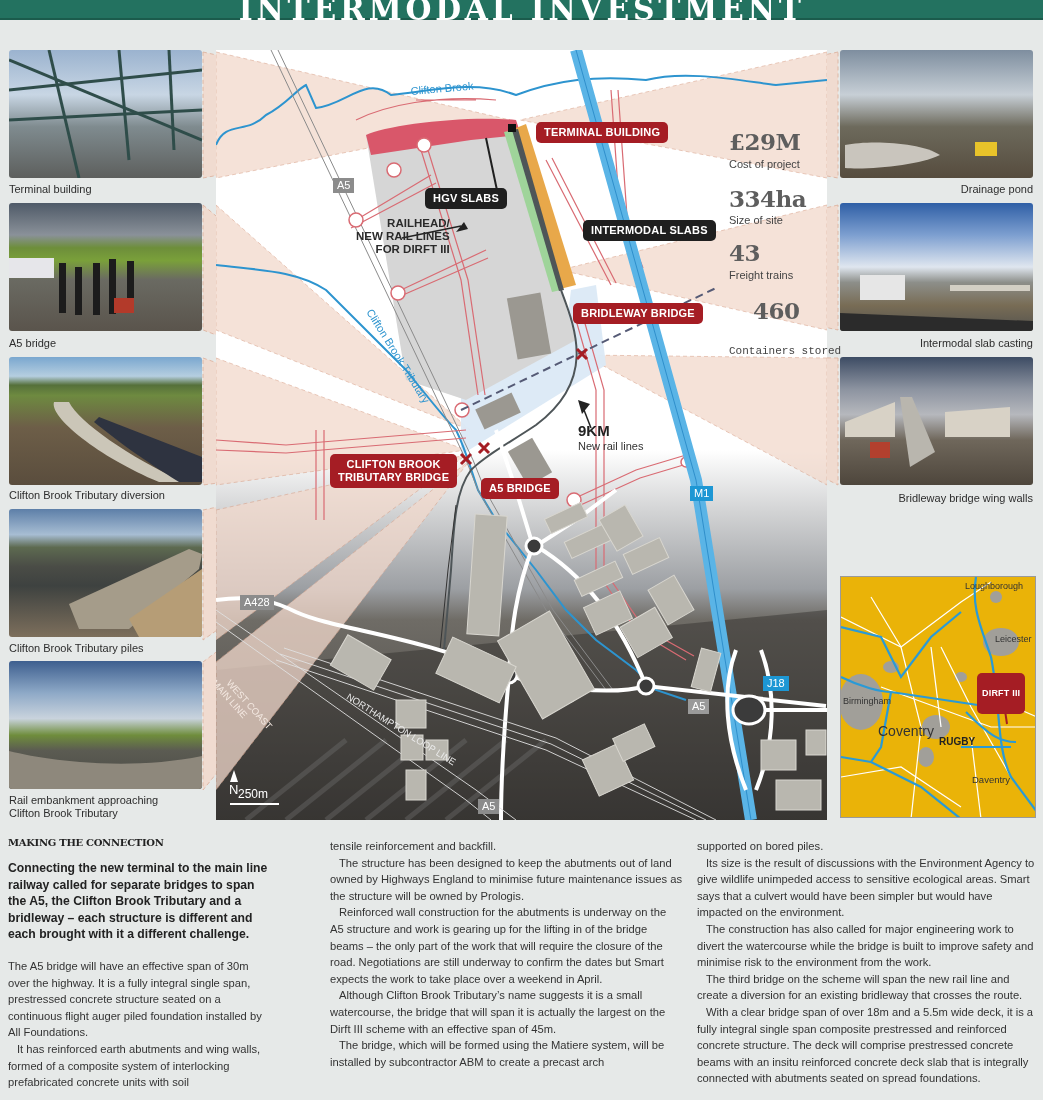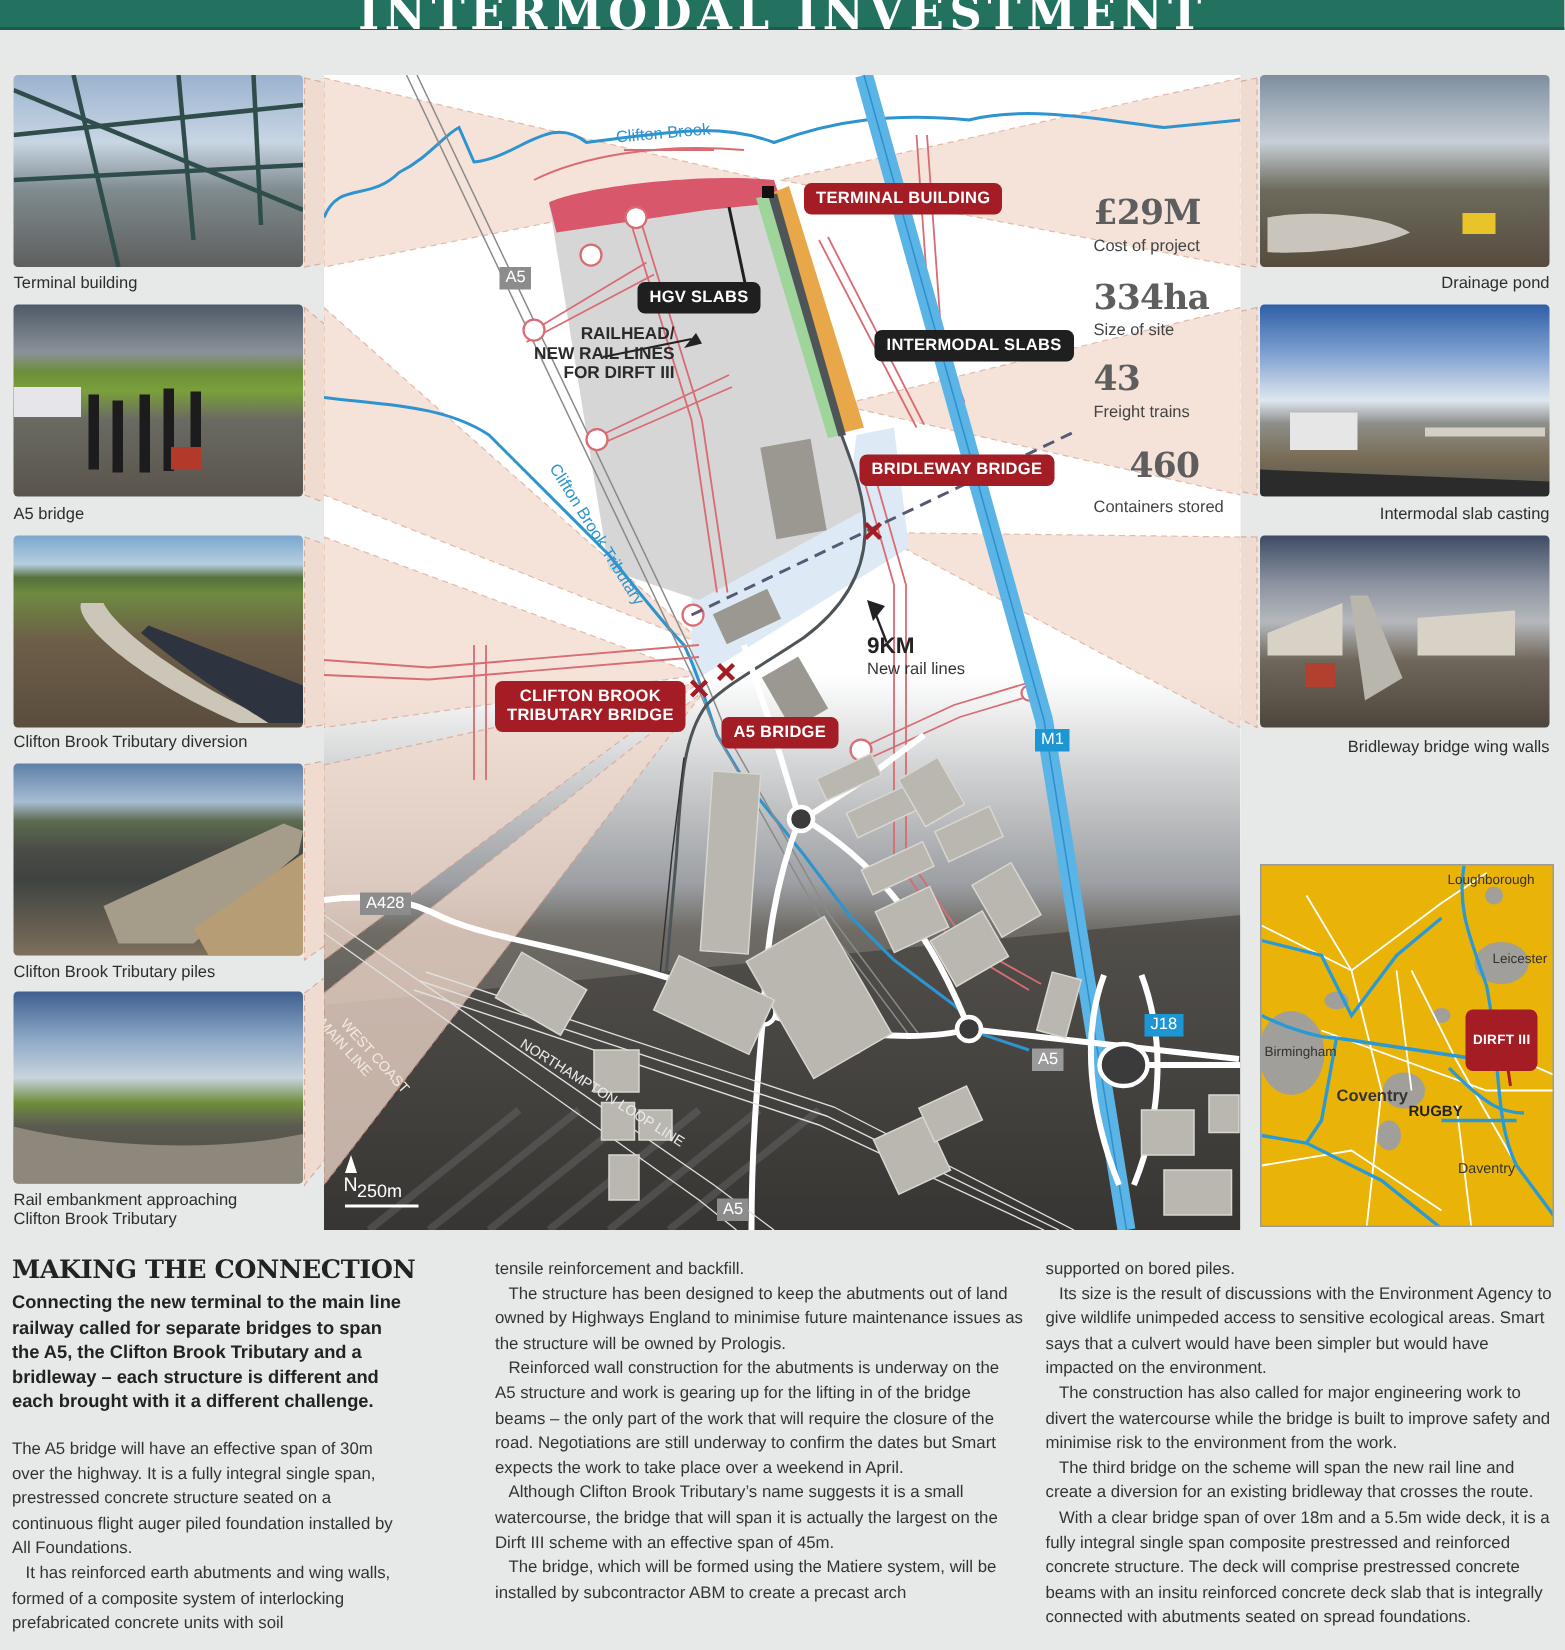--- a/index.html
+++ b/index.html
@@ -28,21 +28,21 @@
   .maplabel { position: absolute; font-size: 11px; line-height: 13px; }
 
   
   .stat-value { position: absolute; font-family: "DejaVu Serif", serif; font-weight: bold; color: #5e5e5e; font-size: 23px; line-height: 24px; letter-spacing: -0.5px; }
   .stat-label { position: absolute; font-size: 11px; color: #444; line-height: 13px; }
 
   
   .locator { position: absolute; left: 840px; top: 576px; width: 196px; height: 242px; background: #eab308; border: 1px solid #9a9a9a; overflow: hidden; }
 
   
-  .article h2 { position: absolute; left: 8px; top: 837px; font-family: "DejaVu Serif", serif; font-weight: bold; font-size: 17px; letter-spacing: -0.3px; color: #222; }
+  .article h2 { position: absolute; left: 8px; top: 837px; font-family: "DejaVu Serif", serif; font-weight: bold; font-size: 10px; letter-spacing: -0.3px; color: #222; }
   .standfirst { position: absolute; left: 8px; top: 860px; width: 262px; font-weight: bold; font-size: 12.2px; line-height: 16.5px; color: #222; }
   .col { position: absolute; font-size: 11.2px; line-height: 16.6px; color: #333; }
   .col p { text-indent: 0; }
   .col p.ind { text-indent: 9px; }
 </style>
 </head>
 <body>
 
 <div class="banner">
   <h1>INTERMODAL INVESTMENT</h1>
@@ -345,21 +345,21 @@
 </div>
 
 <div>
   <div class="stat-value" style="left:729px;top:130px;">£29M</div>
   <div class="stat-label" style="left:729px;top:158px;">Cost of project</div>
   <div class="stat-value" style="left:729px;top:187px;">334ha</div>
   <div class="stat-label" style="left:729px;top:214px;">Size of site</div>
   <div class="stat-value" style="left:729px;top:241px;">43</div>
   <div class="stat-label" style="left:729px;top:269px;">Freight trains</div>
   <div class="stat-value" style="left:753px;top:299px;">460</div>
-  <div class="stat-label" style="left:729px;top:332px;">Containers stored</div>
+  <div class="stat-label" style="left:729px;top:345px;font-family:Liberation Mono, monospace;">Containers stored</div>
 </div>
 
 <div class="locator">
   <svg width="196" height="242" viewBox="0 0 196 242">
     <g fill="#a19f99">
       <ellipse cx="160" cy="65" rx="18" ry="14"></ellipse>
         <ellipse cx="20" cy="125" rx="22" ry="28"></ellipse>
         <ellipse cx="95" cy="150" rx="14" ry="12"></ellipse>
         <ellipse cx="85" cy="180" rx="8" ry="10"></ellipse>
         <ellipse cx="50" cy="90" rx="8" ry="6"></ellipse>
@@ -384,21 +384,21 @@
       <path d="M50,115 L40,170 L30,185"></path>
       <path d="M0,180 L30,185 L80,210 L120,242"></path>
       <path d="M125,135 C150,160 160,165 175,165"></path>
       <path d="M120,170 L170,170"></path>
     </g>
     <path d="M162,120 L166,147" stroke="#a51d24" stroke-width="2"></path>
   </svg>
   <div class="maplabel" style="left:124px;top:3px;font-size:9px;color:#333;">Loughborough</div>
   <div class="maplabel" style="left:154px;top:56px;font-size:9px;color:#333;">Leicester</div>
   <div class="maplabel" style="left:2px;top:118px;font-size:9px;color:#333;">Birmingham</div>
-  <div class="maplabel" style="left:50px;top:148px;font-size:11px;color:#333;font-weight:bold;">Coventry</div>
+  <div class="maplabel" style="left:37px;top:148px;font-size:14px;color:#333;">Coventry</div>
   <div class="maplabel" style="left:98px;top:158px;font-size:10px;color:#222;font-weight:bold;">RUGBY</div>
   <div class="maplabel" style="left:131px;top:196px;font-size:9.5px;color:#333;">Daventry</div>
   <div class="callout red" style="left:136px;top:96px;font-size:9px;padding:15px 5px;line-height:11px;">DIRFT III</div>
 </div>
 
 <div class="article">
   <h2>MAKING THE CONNECTION</h2>
   <div class="standfirst">Connecting the new terminal to the main line railway called for separate bridges to span the A5, the Clifton Brook Tributary and a bridleway – each structure is different and each brought with it a different challenge.</div>
 
   <div class="col" style="left:8px;top:958px;width:262px;">

